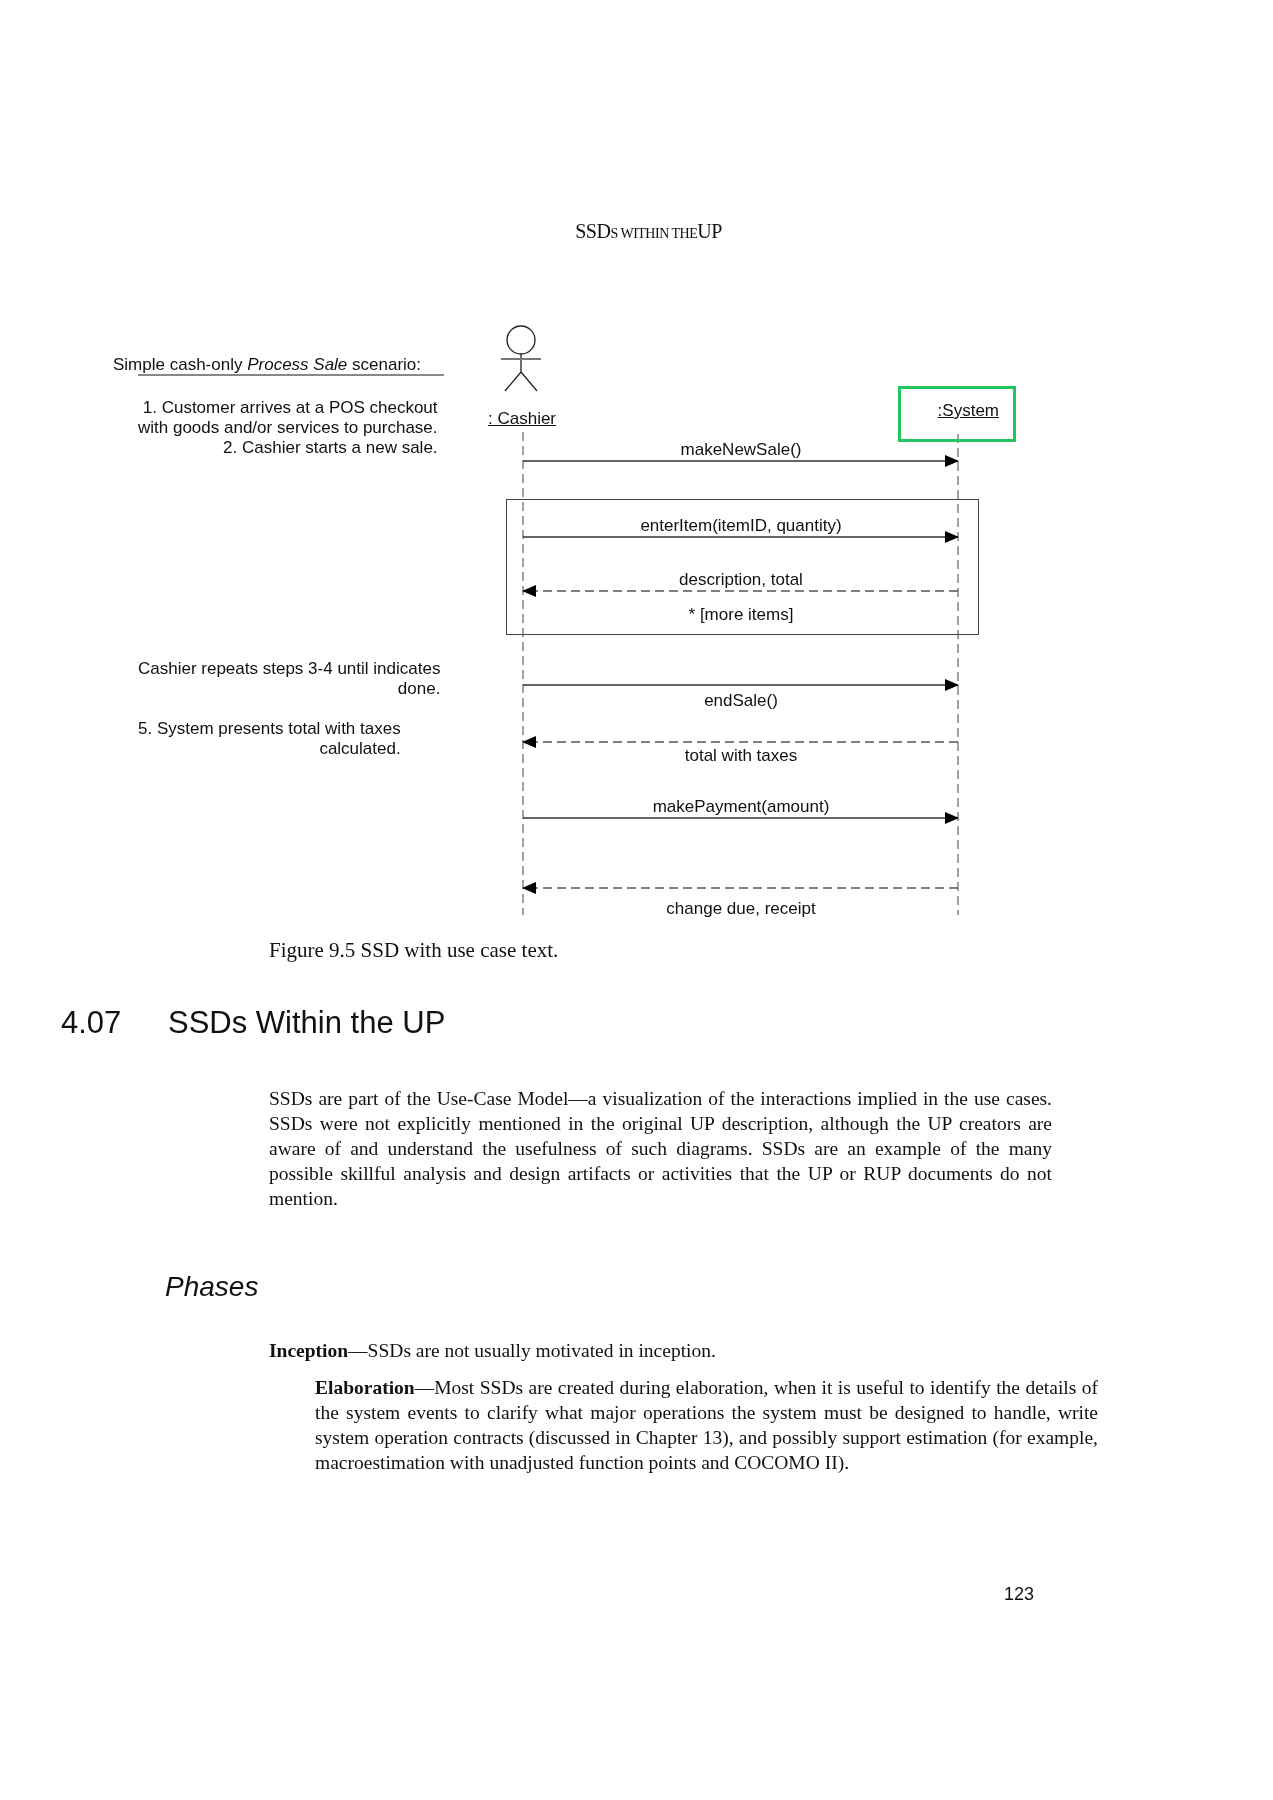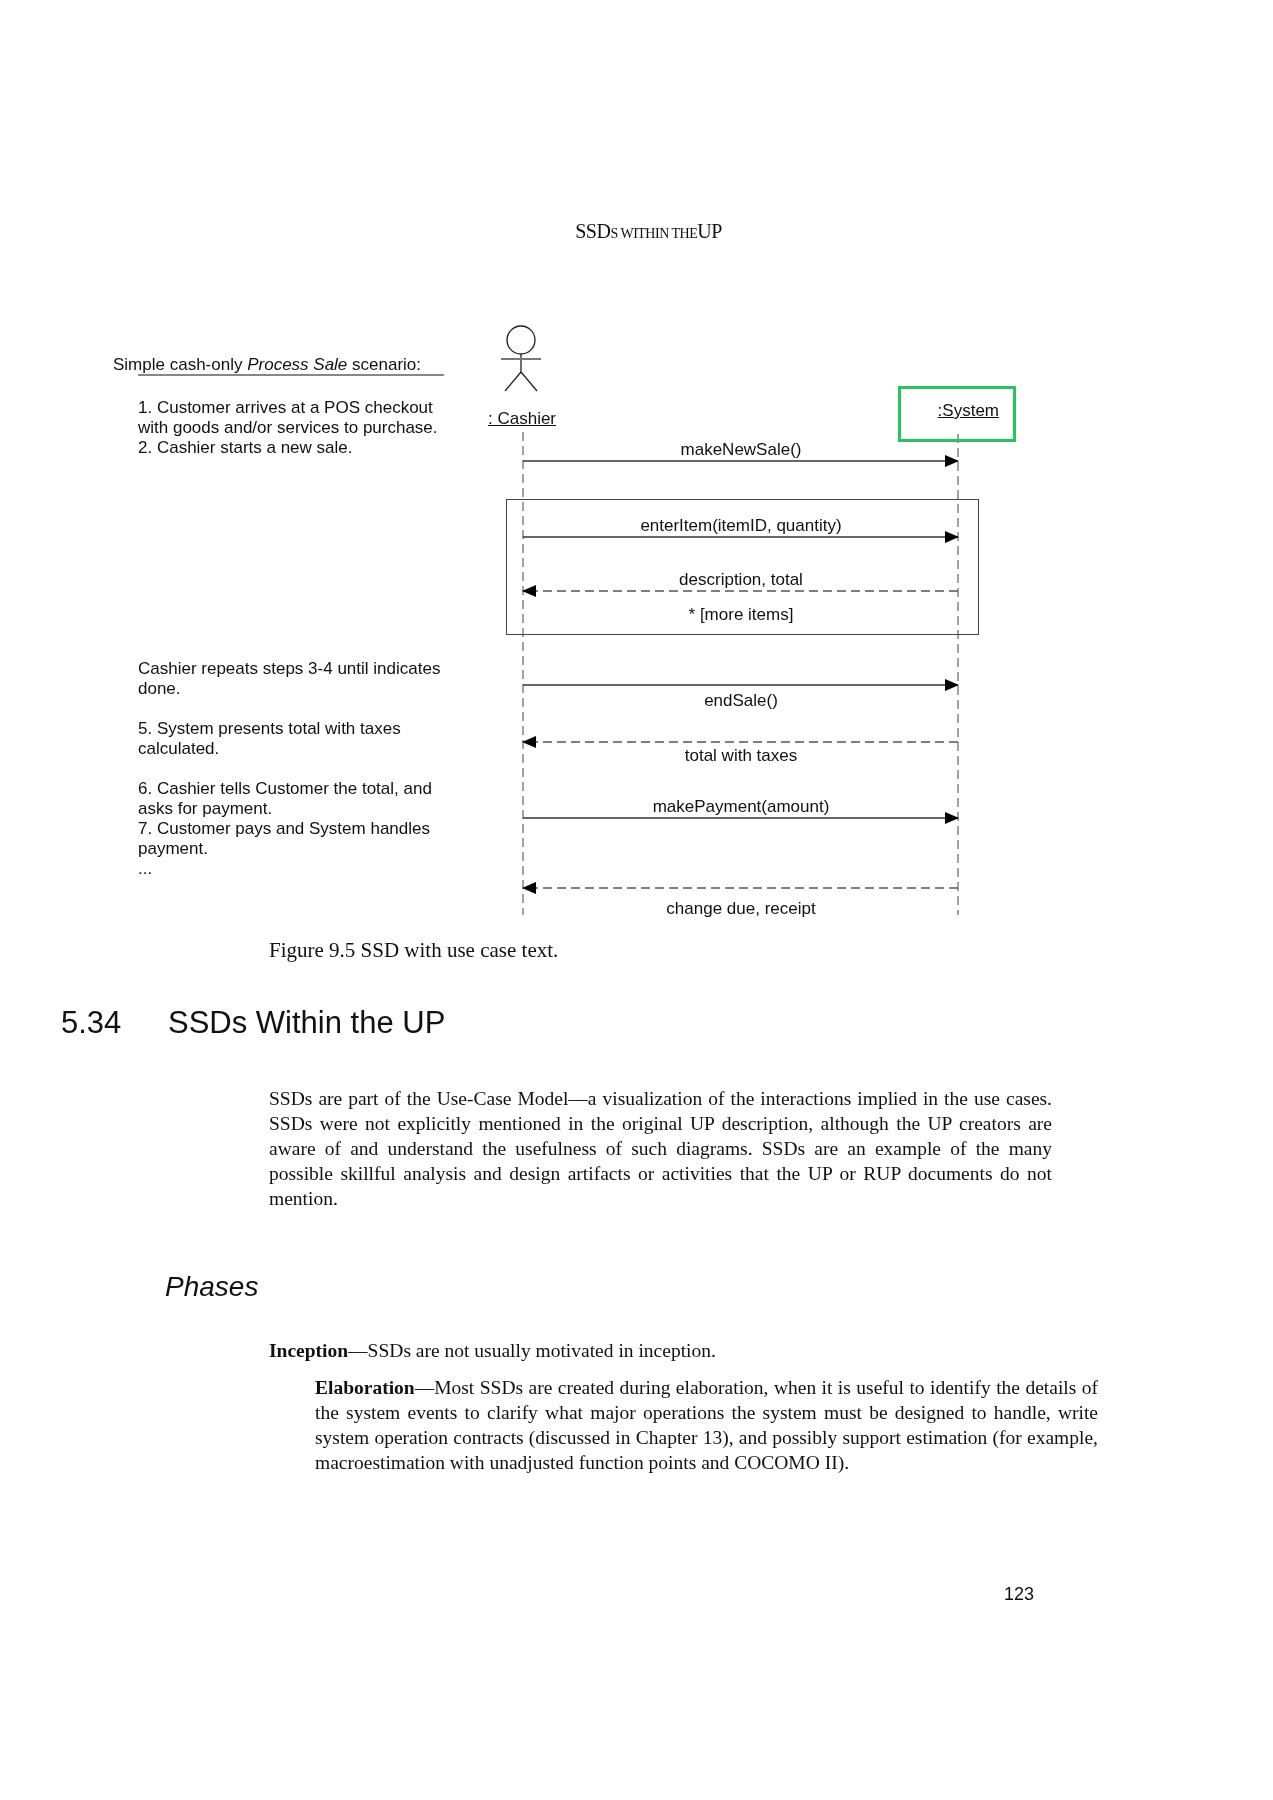--- a/index.html
+++ b/index.html
@@ -1,19 +1,19 @@
 <!DOCTYPE html>
 <html><head>
 <meta charset="utf-8">
 <style>
   html, body { margin: 0; padding: 0; background: #ffffff; }
   body { width: 1273px; height: 1800px; position: relative; overflow: hidden; color: #111; }
   .abs { position: absolute; }
   .serif { font-family: "Liberation Serif", "DejaVu Serif", serif; padding-left: 12px; }
-  .sans { font-family: "Liberation Sans", "DejaVu Sans", sans-serif; }
+  .sans { font-family: "Liberation Sans", "DejaVu Sans", sans-serif; text-align: right; }
 
   #running-head { left: 0; width: 1273px; top: 220px; text-align: center; font-size: 20px; letter-spacing: -0.5px; }
   #running-head .sc { font-size: 14px; }
 
   
   #diagram { left: 0; top: 0; width: 1273px; height: 940px; }
   .dtext { font-size: 17px; line-height: 20px; white-space: nowrap; }
   #scenario-title { left: 113px; top: 355px; }
   .step-block { left: 138px; }
   .msg-label { font-size: 17px; text-align: center; width: 436px; left: 523px; white-space: nowrap; }
@@ -84,27 +84,20 @@
     <div>2. Cashier starts a new sale.</div>
   </div>
   <div class="abs sans dtext step-block" style="top:659px">
     <div>Cashier repeats steps 3-4 until indicates</div>
     <div>done.</div>
   </div>
   <div class="abs sans dtext step-block" style="top:719px">
     <div>5. System presents total with taxes</div>
     <div>calculated.</div>
   </div>
-  <div class="abs sans dtext step-block" style="top:779px">
-    <div>6. Cashier tells Customer the total, and</div>
-    <div>asks for payment.</div>
-    <div>7. Customer pays and System handles</div>
-    <div>payment.</div>
-    <div>...</div>
-  </div>
 
   <div id="actor-label" class="abs sans">: Cashier</div>
 
   <div id="system-box" class="abs">
     <span id="system-label" class="sans">:System</span>
   </div>
 
   <div id="loop-box" class="abs"></div>
   <div class="abs sans msg-label" style="top:605px">* [more items]</div>
 
@@ -114,21 +107,21 @@
       <div class="abs sans msg-label" style="top: 570px;">description, total</div>
       <div class="abs sans msg-label" style="top: 664px; margin-top: 27px;">endSale()</div>
       <div class="abs sans msg-label" style="top: 746px;">total with taxes</div>
       <div class="abs sans msg-label" style="top: 797px;">makePayment(amount)</div>
       <div class="abs sans msg-label" style="top: 899px;">change due, receipt</div>
     </div>
 </div>
 
 <div id="caption" class="abs serif">Figure 9.5 SSD with use case text.</div>
 
-<div id="section-num" class="abs sans">5.34</div>
+<div id="section-num" class="abs sans">4.07</div>
 <div id="section-title" class="abs sans">SSDs Within the UP</div>
 
 <div id="para-1" class="abs serif para">SSDs are part of the Use-Case Model—a visualization of the interactions implied in the use cases. SSDs were not explicitly mentioned in the original UP description, although the UP creators are aware of and understand the usefulness of such diagrams. SSDs are an example of the many possible skillful analysis and design artifacts or activities that the UP or RUP documents do not mention.</div>
 
 <div id="phases-heading" class="abs sans">Phases</div>
 
 <div id="para-inception" class="abs serif para">
   <span class="bold">Inception</span><span>—SSDs are not usually motivated in inception.</span>
 </div>
 

